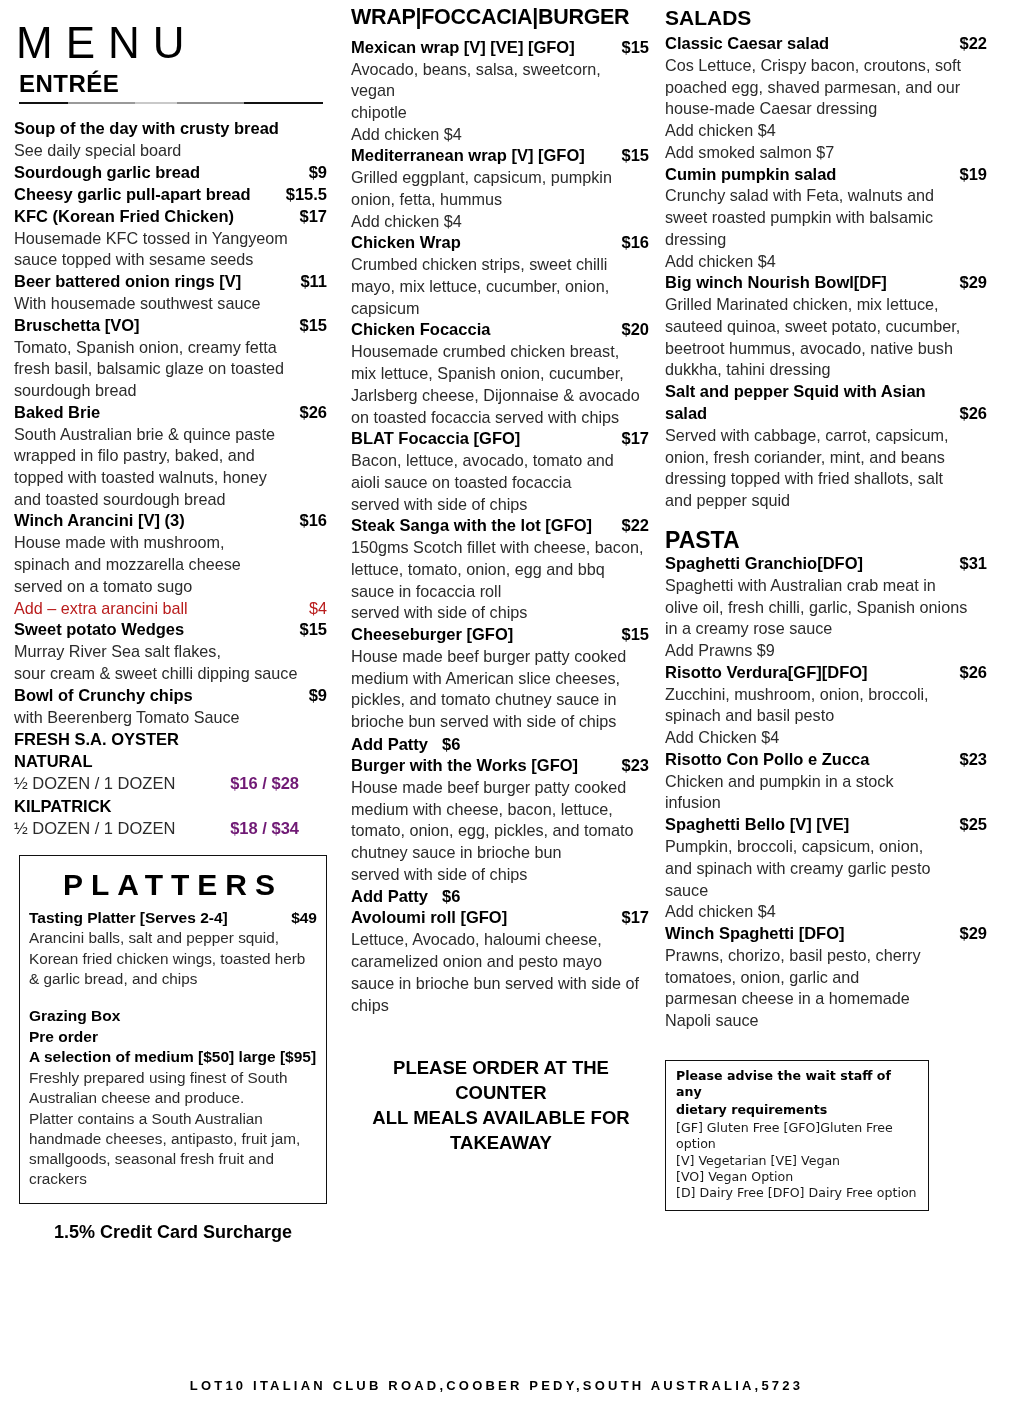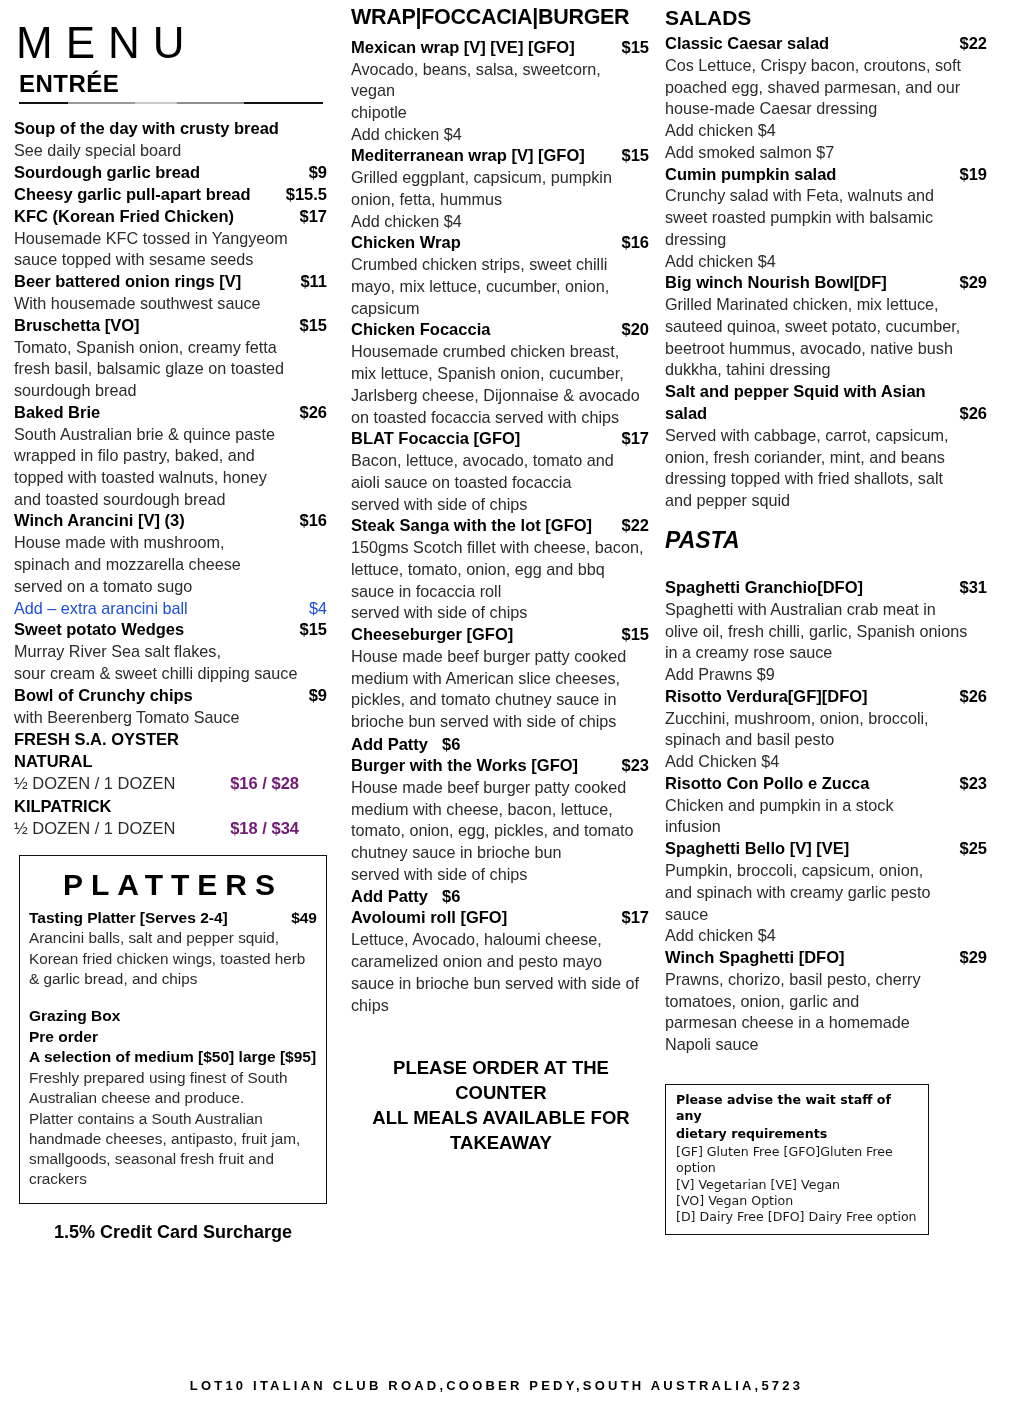--- a/index.html
+++ b/index.html
@@ -59,21 +59,21 @@
 
   .sec-head {
     font-size: 21px;
     font-weight: bold;
     color: #000;
     letter-spacing: 0px;
     margin: 0 0 6px 0;
     line-height: 1.1;
   }
   .sec-head.wrap-head { font-size: 21.5px; letter-spacing: -0.3px; }
-  .sec-head.pasta-head { margin-top: 16px; margin-bottom: 24px; font-size: 23px; font-style: italic; }
+  .sec-head.pasta-head { margin-top: 16px; margin-bottom: 0; font-size: 23px; }
   .sec-head.salads-head { margin-bottom: 4px; font-size: 21px; }
 
   
   .item { margin-bottom: 0; }
   .item + .item { margin-top: 0; }
   .gap { margin-top: 14px; }
   .gap-sm { margin-top: 7px; }
 
   .row {
     display: flex;
@@ -92,21 +92,21 @@
     line-height: 1.34;
     color: #2b2b2b;
     font-weight: 400;
   }
   .desc-row {
     display: flex;
     justify-content: space-between;
     align-items: baseline;
     font-size: 16.2px;
     line-height: 1.34;
-    color: #1d4ed8;
+    color: #b91c1c;
   }
   .desc-row .price { font-weight: 400; white-space: nowrap; }
 
   .caps-bold {
     font-size: 16.5px;
     font-weight: bold;
     line-height: 1.34;
     color: #000;
   }
   .oyster-row {

